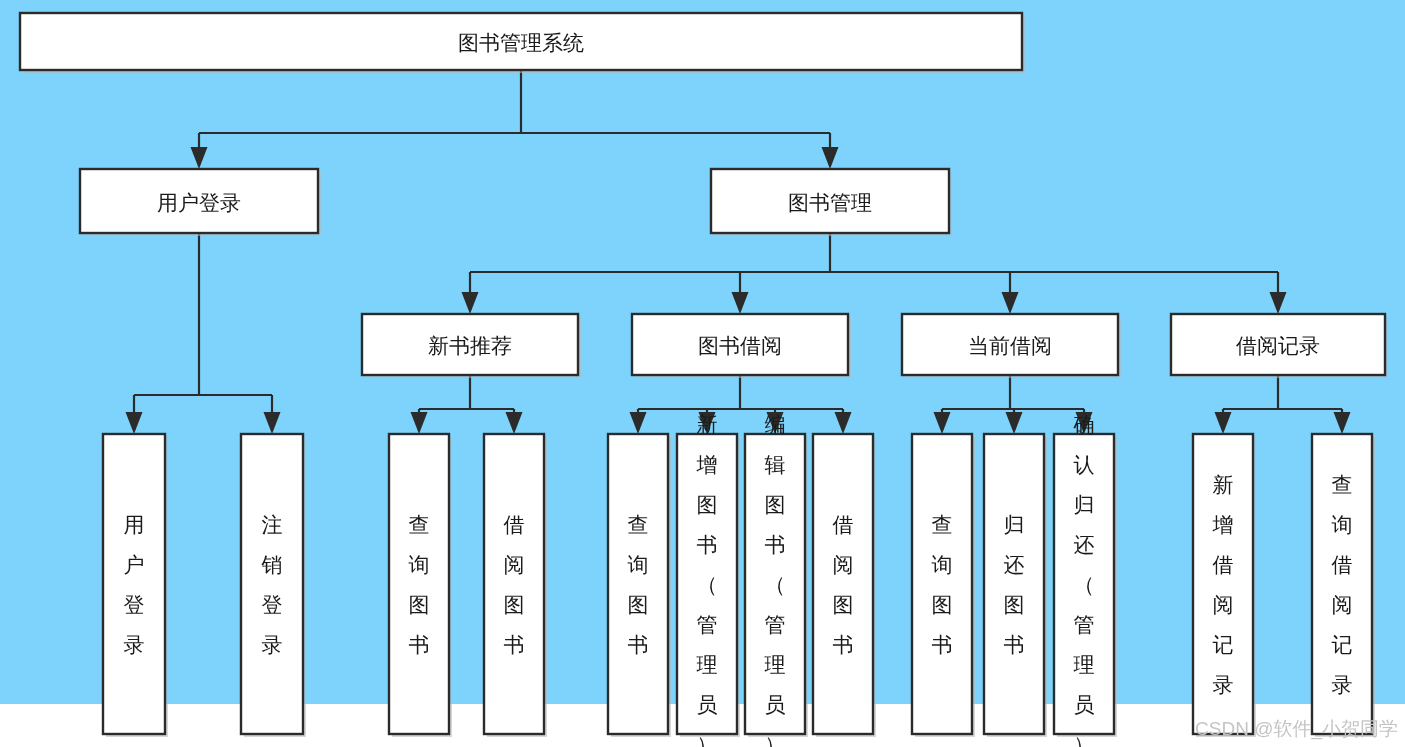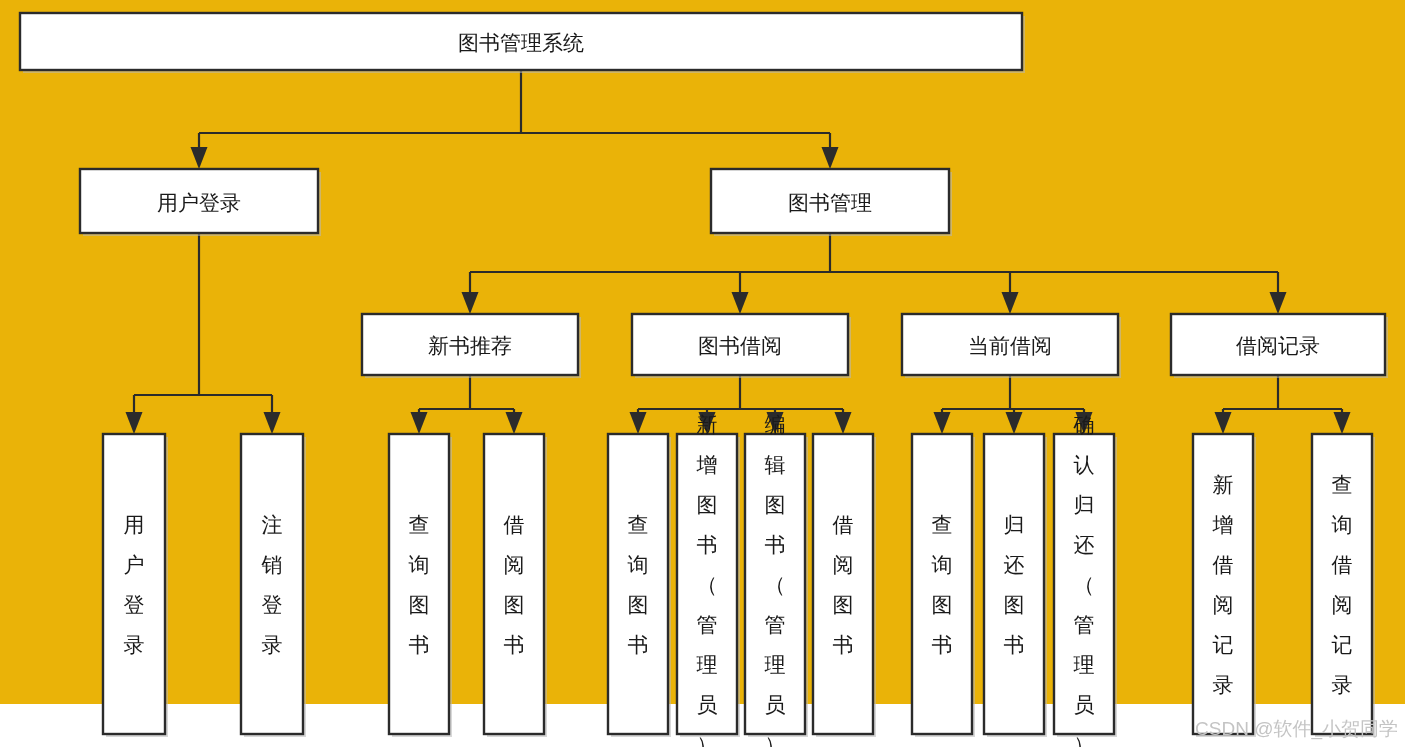--- a/index.html
+++ b/index.html
@@ -11,21 +11,21 @@
   body {
     width: 1405px;
     height: 747px;
     font-family: "Liberation Sans", "DejaVu Sans", sans-serif;
     overflow: hidden;
   }
   #diagram-root {
     position: relative;
     width: 1405px;
     height: 704px;
-    background: #eab308;
+    background: #7dd3fc;
   }
   svg.diagram-canvas {
     position: absolute;
     left: 0;
     top: 0;
     width: 1405px;
     height: 747px;
     display: block;
   }
   .node-box {

